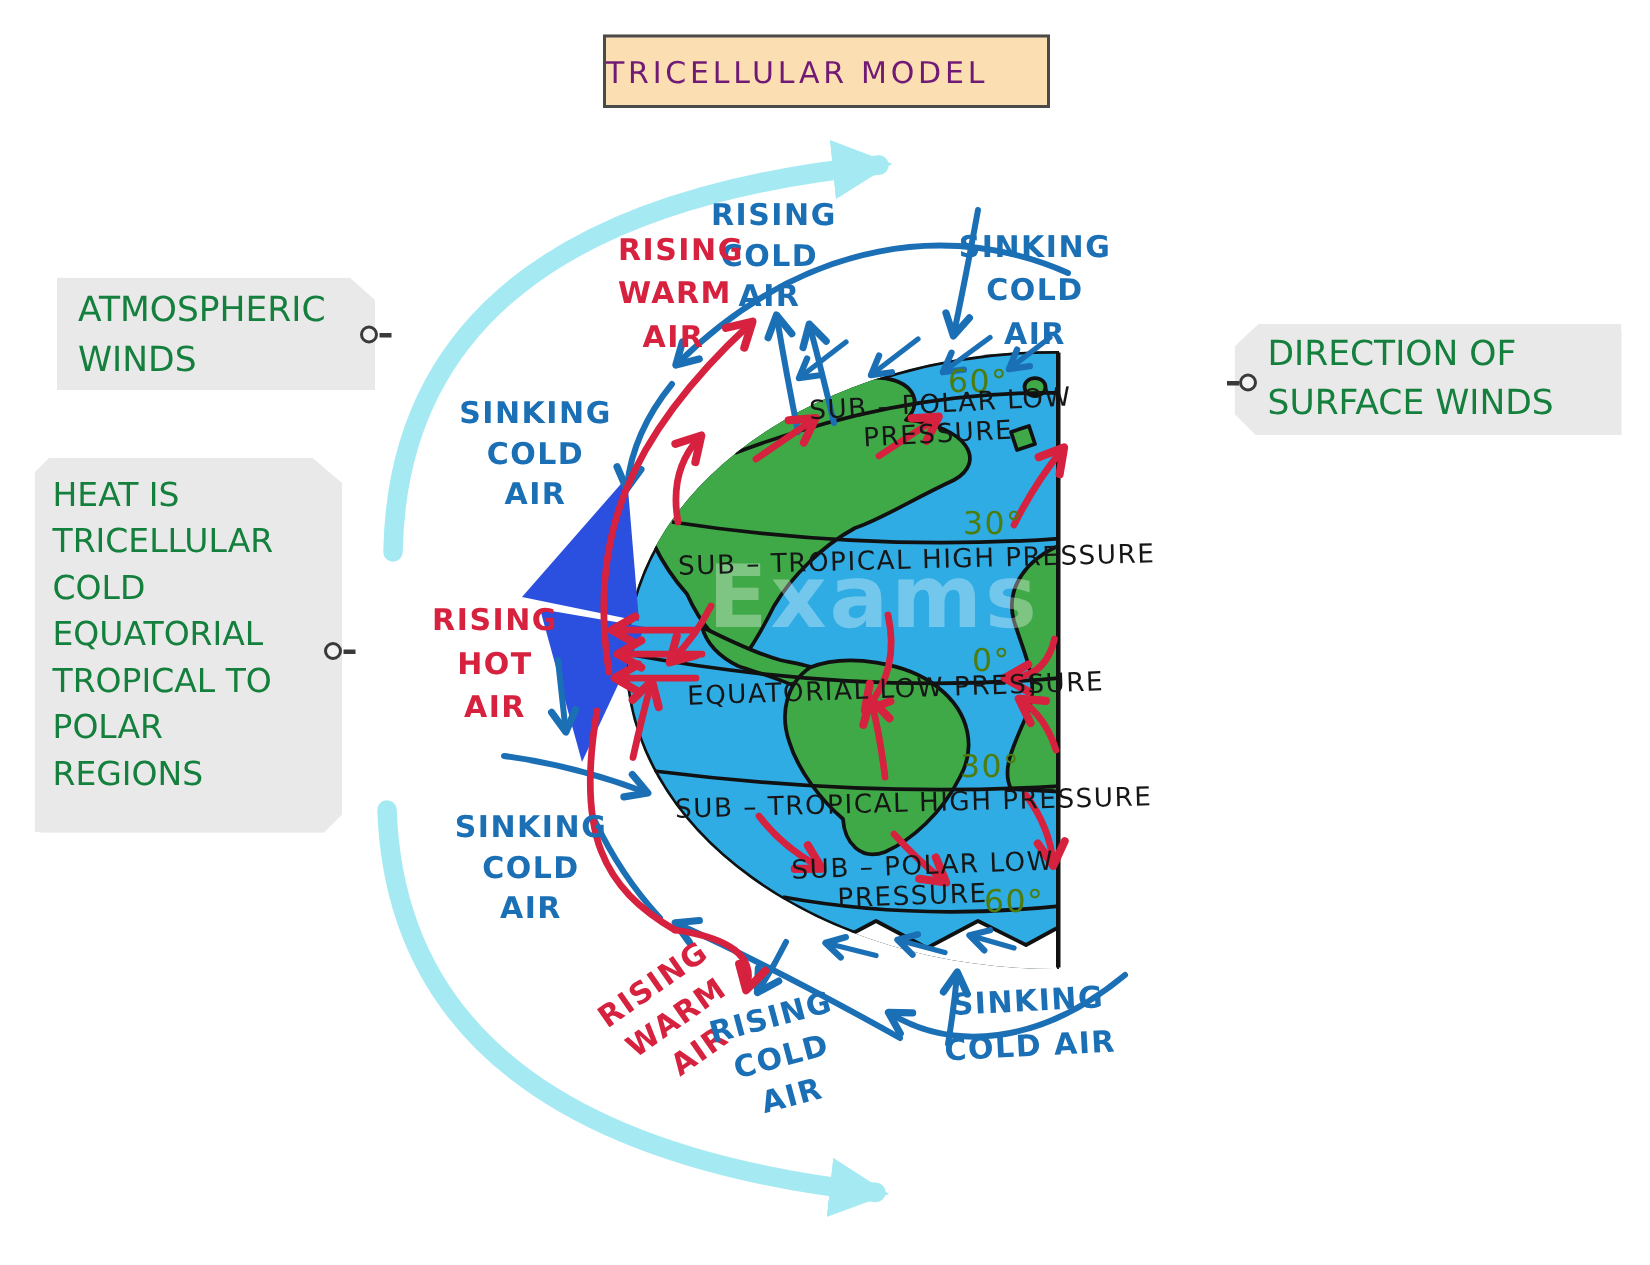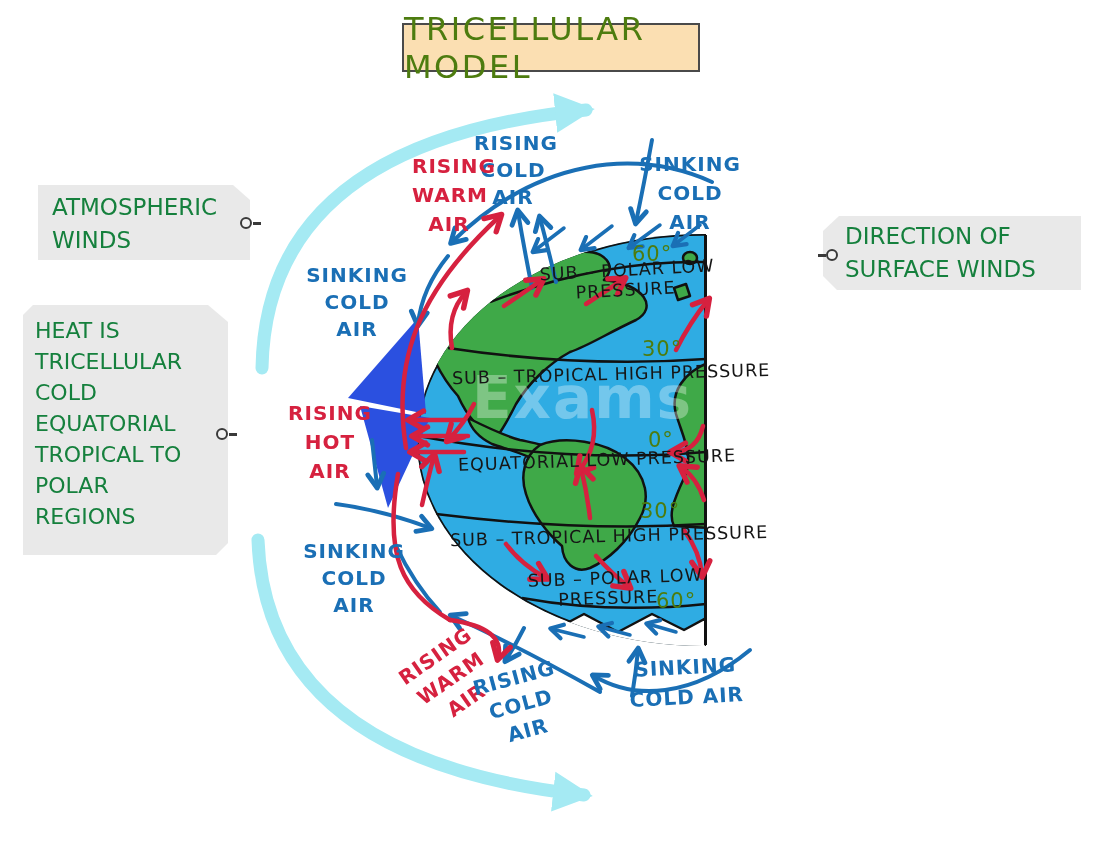--- a/index.html
+++ b/index.html
@@ -2,22 +2,22 @@
 <html><head>
 <meta charset="utf-8">
 <style>
   html,body{margin:0;padding:0;background:#ffffff;}
   .stage{position:relative;width:1100px;height:843px;background:#ffffff;overflow:hidden;
          font-family:"DejaVu Sans", sans-serif;}
   .layer{position:absolute;left:0;top:0;}
 
   
   .title-box{position:absolute;left:402px;top:23px;width:294px;height:45px;
-    background:#FBDFB2;border:2px solid #4a4a4a;display:flex;align-items:center;justify-content:center;
-    font-size:32px;letter-spacing:2.5px;color:#4d7c0f;}
+    background:#FBDFB2;border:2px solid #4a4a4a;display:flex;align-items:center;
+    font-size:20px;letter-spacing:2.5px;color:#701a75;}
 
   
   .note{position:absolute;background:#E9E9E9;color:#15803d;
         filter:drop-shadow(4px 5px 0 rgba(110,110,110,0.55));}
   .note-a{left:38px;top:185px;width:212px;height:75px;font-size:23px;line-height:33px;
     padding:6px 0 0 14px;box-sizing:border-box;
     clip-path:polygon(0 0, calc(100% - 17px) 0, 100% 15px, 100% 100%, 0 100%);}
   .note-h{left:23px;top:305px;width:205px;height:250px;font-size:22px;line-height:31px;
     padding:10px 0 0 12px;box-sizing:border-box;
     clip-path:polygon(0 10px, 10px 0, calc(100% - 20px) 0, 100% 17px, 100% calc(100% - 12px), calc(100% - 12px) 100%, 0 100%);}

